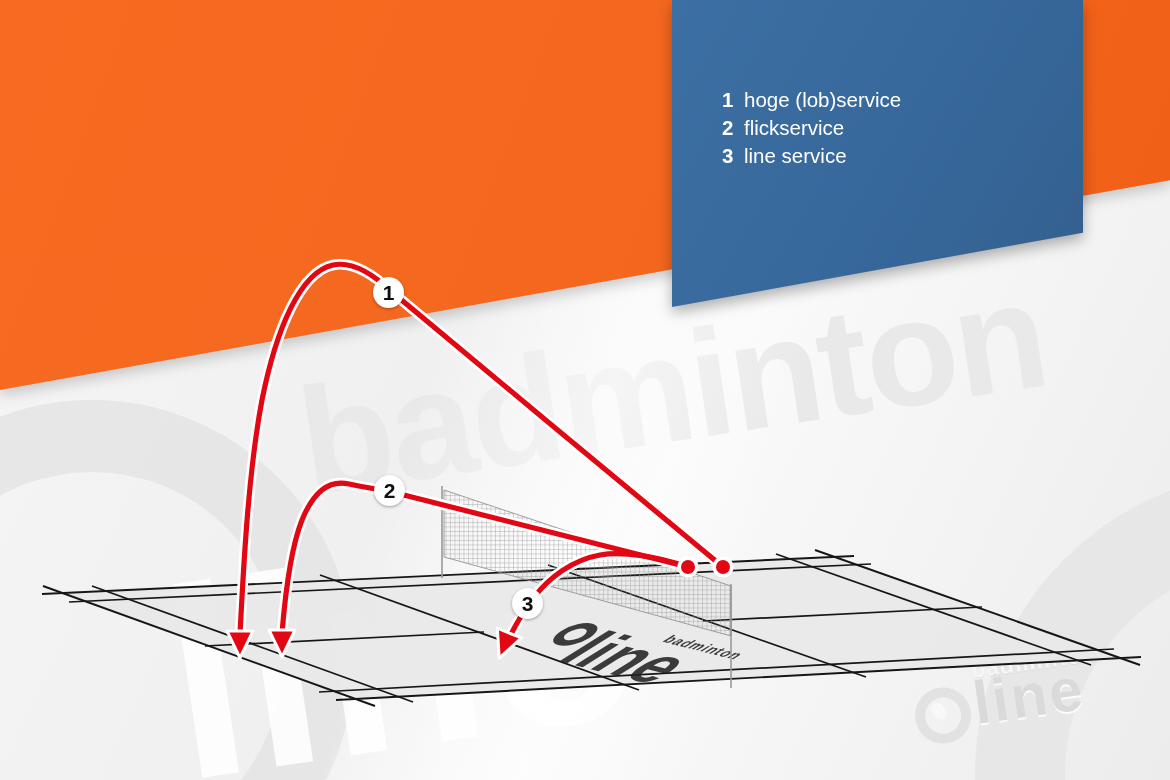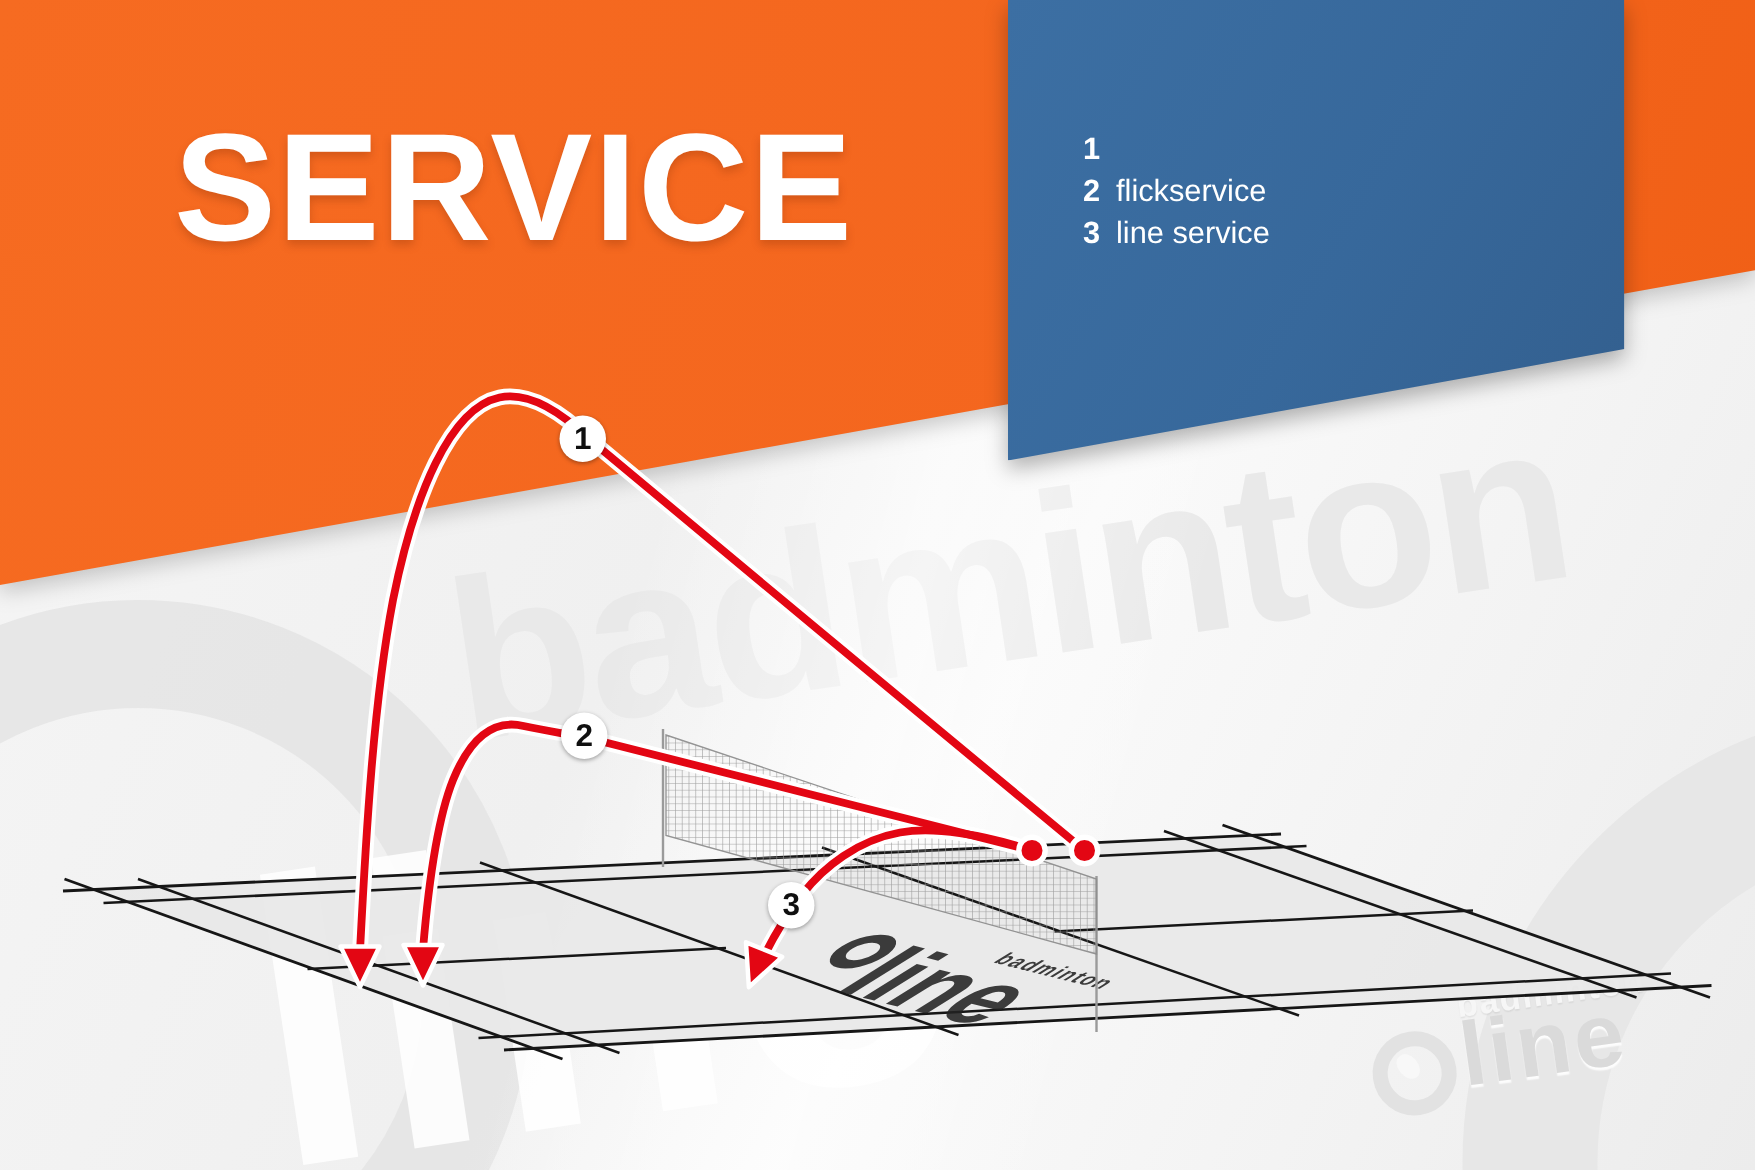--- a/index.html
+++ b/index.html
@@ -67,26 +67,26 @@
   <div class="wm wm-sheen"></div>
   <div class="wm wm-corner">
     <div class="wm-corner-icon"></div>
     <div class="wm-corner-badminton">badminton</div>
     <div class="wm-corner-line">line</div>
   </div>
 
   <div class="banner-wrap">
     <div class="banner"></div>
   </div>
-  <div class="service-title">SERVICE</div>
 
   <div class="legend-wrap">
     <div class="legend">
       <div class="legend-row">
         <span class="legend-num">1</span>
+        <span class="legend-label">hoge (lob)service</span>
       </div>
       <div class="legend-row">
         <span class="legend-num">2</span>
         <span class="legend-label">flickservice</span>
       </div>
       <div class="legend-row">
         <span class="legend-num">3</span>
         <span class="legend-label">line service</span>
       </div>
     </div>

